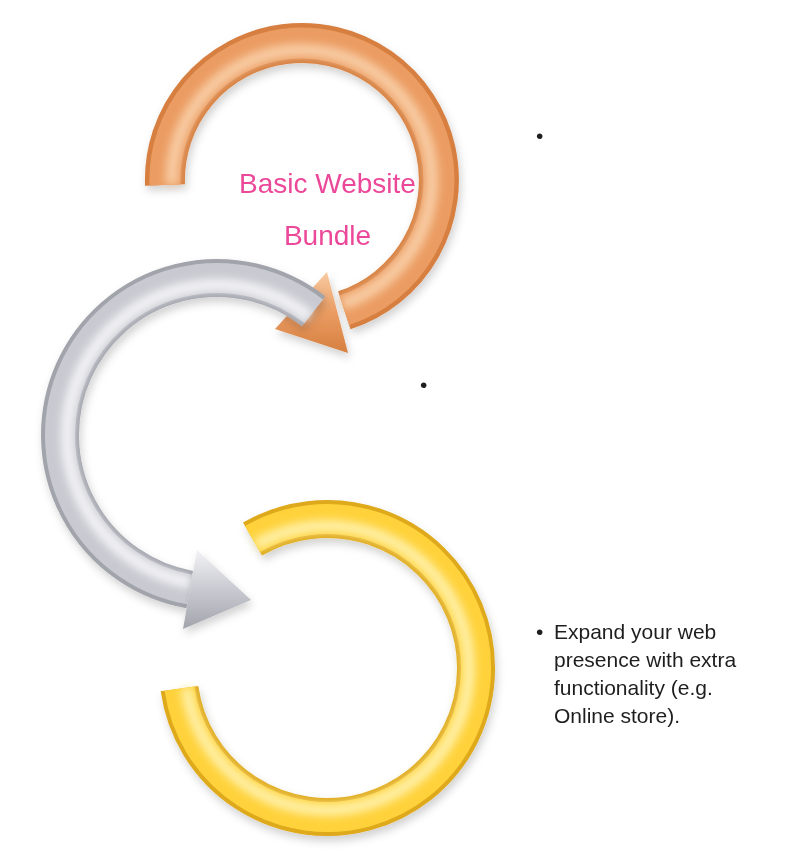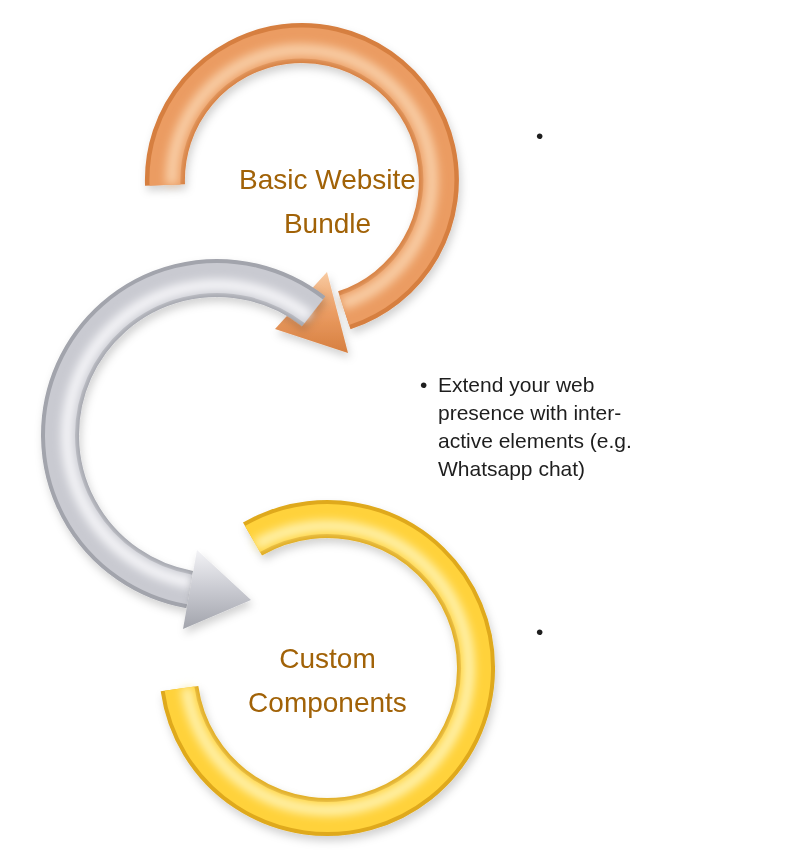--- a/index.html
+++ b/index.html
@@ -9,22 +9,22 @@
     width: 787px;
     height: 858px;
     background: #ffffff;
     overflow: hidden;
   }
   .rings-svg { position: absolute; left: 0; top: 0; }
   .ring-label {
     position: absolute;
     text-align: center;
     font-size: 28px;
-    line-height: 44px;
-    color: #a16207;
+    line-height: 52px;
+    color: #ec4899;
     white-space: pre-line;
   }
   .bullet {
     position: absolute;
     display: flex;
     align-items: flex-start;
     font-size: 21px;
     line-height: 28px;
     color: #1e1e1e;
   }
@@ -78,32 +78,30 @@
       <path d="M 252.5 539 A 149 149 0 1 1 179.5 688.7" fill="none" stroke-width="38" filter="url(#ds)" stroke="#DFA91C"></path>
       <path d="M 252.5 539 A 149 149 0 1 1 179.5 688.7" fill="none" stroke-width="30" stroke="#FFD23B"></path>
       <path d="M 256 545 A 142 142 0 1 1 186.4 687.8" fill="none" stroke-width="12" filter="url(#soften)" stroke="#FFF0A6"></path>
     </g>
   </svg>
 
   <div class="ring-label" style="left:205px; top:158px; width:245px;">Basic Website
 Bundle</div>
 
 
-  <div class="ring-label" style="left:200px; top:637px; width:255px;">Custom
-Components</div>
 
   <div class="bullet" style="left:536px; top:122px; width:250px;">
     <span class="marker">•</span>
   </div>
 
   <div class="bullet" style="left:420px; top:371px; width:265px;">
     <span class="marker">•</span>
-    <div class="btext">Extend your web
-presence with inter-
-active elements (e.g.
-Whatsapp chat)</div>
   </div>
 
   <div class="bullet" style="left:536px; top:618px; width:245px;">
     <span class="marker">•</span>
+    <div class="btext">Expand your web
+presence with extra
+functionality (e.g.
+Online store).</div>
   </div>
 
 </div>
 
 </body></html>

